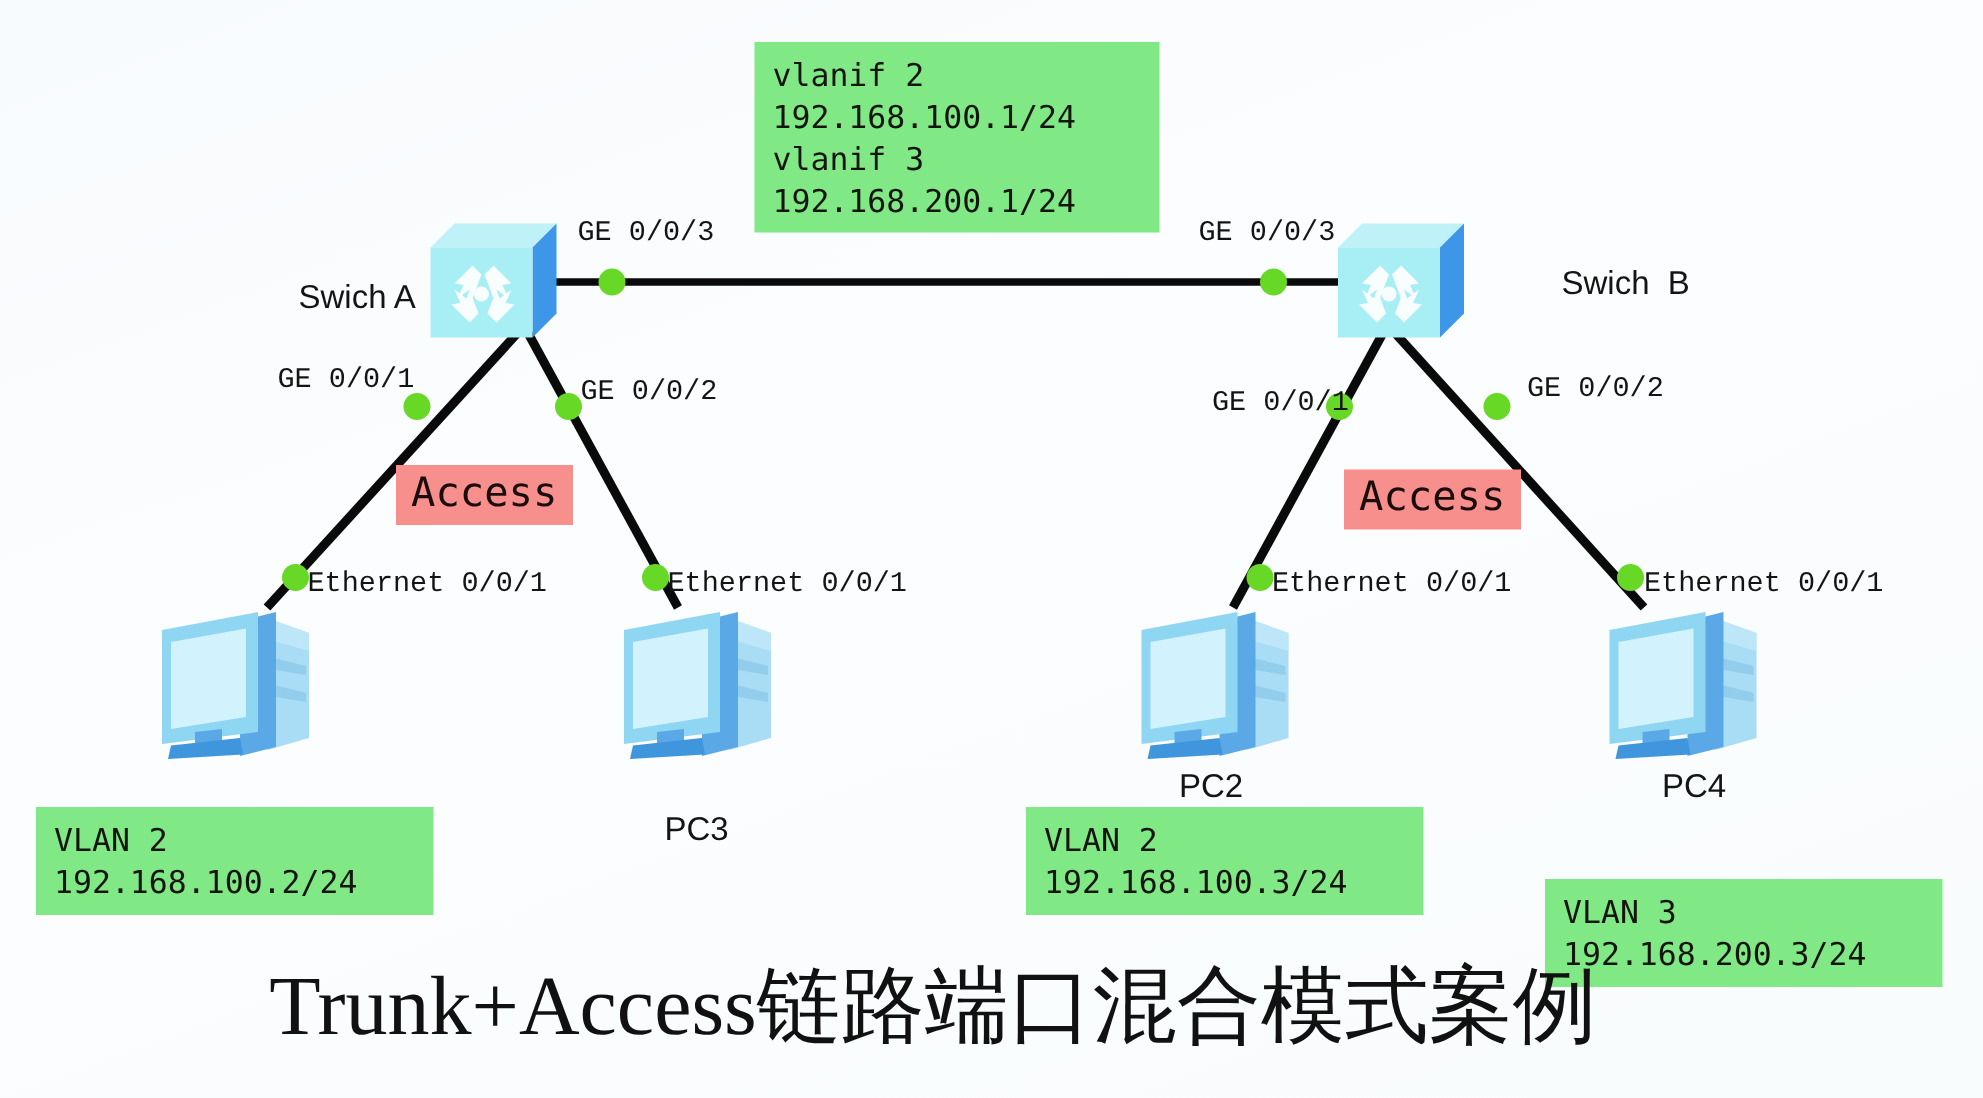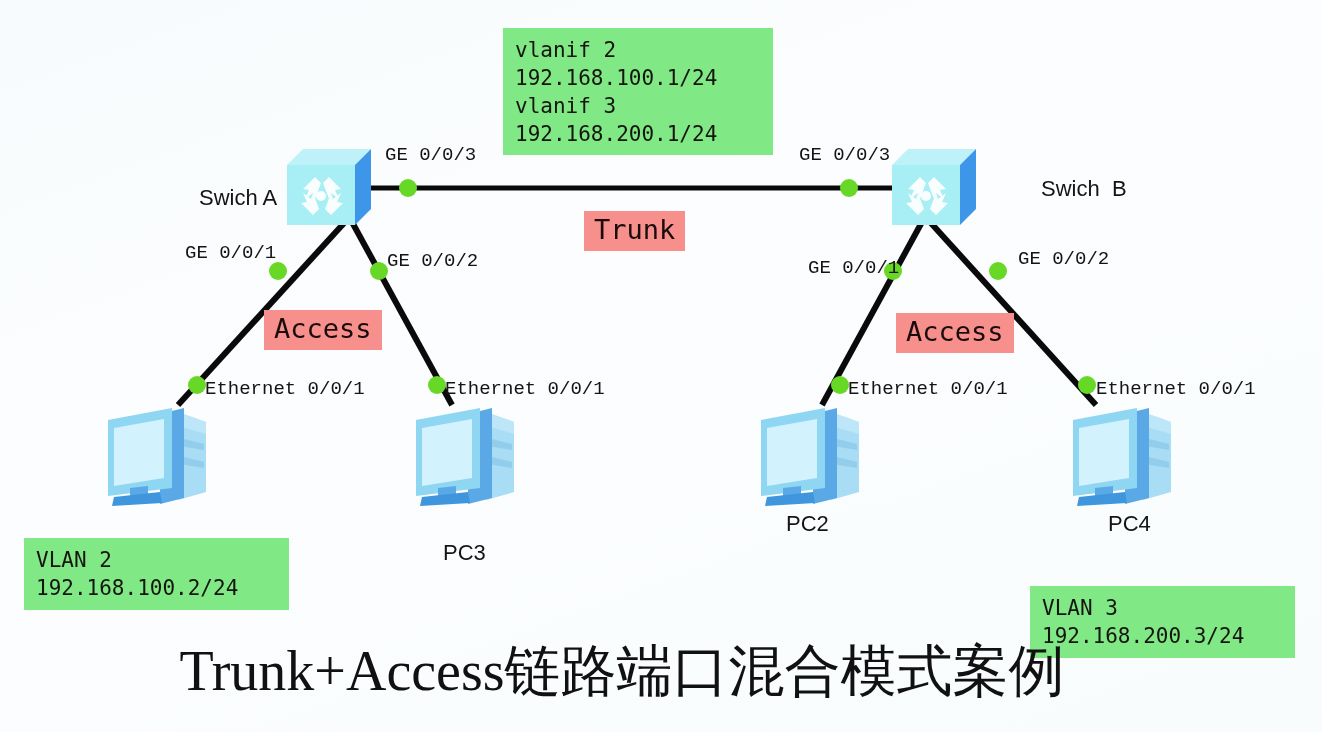--- a/index.html
+++ b/index.html
@@ -164,21 +164,20 @@
 vlanif 3
 192.168.200.1/24</div>
 
   <div class="lbl" style="left:385px; top:144px;">GE 0/0/3</div>
   <div class="lbl" style="left:799px; top:144px;">GE 0/0/3</div>
   <div class="lbl" style="left:185px; top:242px;">GE 0/0/1</div>
   <div class="lbl" style="left:387px; top:250px;">GE 0/0/2</div>
   <div class="lbl" style="left:808px; top:257px;">GE 0/0/1</div>
   <div class="lbl" style="left:1018px; top:248px;">GE 0/0/2</div>
 
-  <div class="badge" style="left:584px; top:211px;">Trunk</div>
   <div class="badge" style="left:264px; top:310px;">Access</div>
   <div class="badge" style="left:896px; top:313px;">Access</div>
 
   <svg class="pc-icon" style="left:100px; top:400px;" viewBox="0 0 120 110" xmlns="http://www.w3.org/2000/svg">
     <polygon points="78,12 106,22 106,92 78,100" fill="#a9dcf5"></polygon>
     <polygon points="78,12 106,22 106,34 78,26" fill="#c6ebfa" opacity="0.7"></polygon>
     <polygon points="80,38 104,44 104,50 80,46" fill="#8cc9e8" opacity="0.8"></polygon>
     <polygon points="80,56 104,62 104,68 80,64" fill="#8cc9e8" opacity="0.8"></polygon>
     <polygon points="60,14 84,8 84,98 60,104" fill="#5aa9e6"></polygon>
     <polygon points="8,20 72,8 72,88 8,96" fill="#8fd6f2"></polygon>
@@ -211,20 +210,22 @@
     <polygon points="80,38 104,44 104,50 80,46" fill="#8cc9e8" opacity="0.8"></polygon>
     <polygon points="80,56 104,62 104,68 80,64" fill="#8cc9e8" opacity="0.8"></polygon>
     <polygon points="60,14 84,8 84,98 60,104" fill="#5aa9e6"></polygon>
     <polygon points="8,20 72,8 72,88 8,96" fill="#8fd6f2"></polygon>
     <polygon points="14,28 64,19 64,78 14,86" fill="#d2f2fd"></polygon>
     <polygon points="30,88 48,86 48,98 30,100" fill="#5aa9e6"></polygon>
     <polygon points="14,97 60,92 62,103 12,106" fill="#3f96dd"></polygon>
   </svg>
   <div class="lbl-pc" style="left:786px; top:511px;">PC2</div>
   <div class="lbl" style="left:848px; top:378px;">Ethernet 0/0/1</div>
+  <div class="infobox" style="left:684px; top:538px; width:265px; height:72px;"><span>VLAN 2</span>
+<span>192.168.100.3/24</span></div>
 
   <svg class="pc-icon" style="left:1065px; top:400px;" viewBox="0 0 120 110" xmlns="http://www.w3.org/2000/svg">
     <polygon points="78,12 106,22 106,92 78,100" fill="#a9dcf5"></polygon>
     <polygon points="78,12 106,22 106,34 78,26" fill="#c6ebfa" opacity="0.7"></polygon>
     <polygon points="80,38 104,44 104,50 80,46" fill="#8cc9e8" opacity="0.8"></polygon>
     <polygon points="80,56 104,62 104,68 80,64" fill="#8cc9e8" opacity="0.8"></polygon>
     <polygon points="60,14 84,8 84,98 60,104" fill="#5aa9e6"></polygon>
     <polygon points="8,20 72,8 72,88 8,96" fill="#8fd6f2"></polygon>
     <polygon points="14,28 64,19 64,78 14,86" fill="#d2f2fd"></polygon>
     <polygon points="30,88 48,86 48,98 30,100" fill="#5aa9e6"></polygon>

